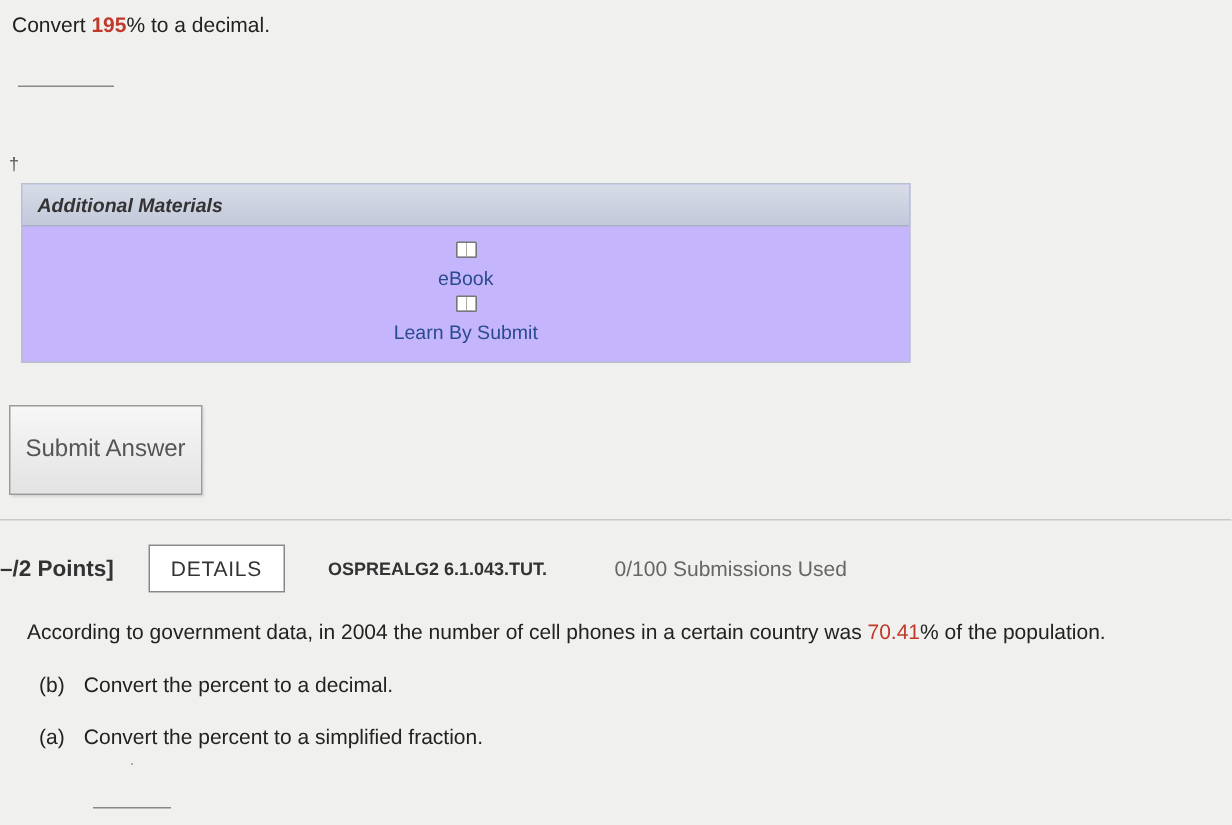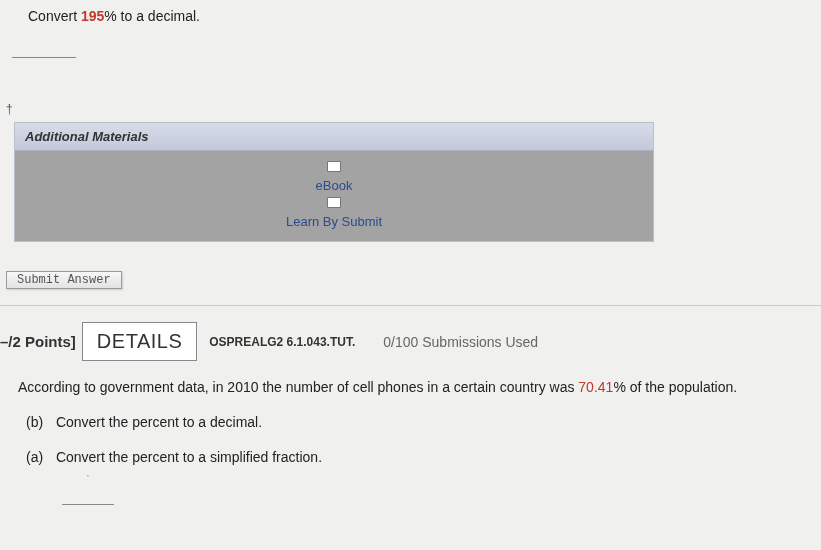--- a/index.html
+++ b/index.html
@@ -5,35 +5,35 @@
     * { box-sizing: border-box; margin: 0; padding: 0; }
     body {
       font-family: Arial, Helvetica, sans-serif;
       background: #f0f0ee;
       width: 821px;
       height: 550px;
       overflow: hidden;
       color: #222;
       font-size: 14px;
     }
-    .question-top { padding: 8px 28px 4px; }
+    .question-top { padding: 8px 8px 4px; }
     .question-top .prompt { font-size: 14px; color: #222; }
     .question-top .highlight-red { color: #c0392b; font-weight: bold; }
     .answer-blank {
       margin: 14px 12px 6px;
       width: 64px;
       border-bottom: 1px solid #888;
       height: 16px;
     }
     .dagger { margin: 44px 0 0 6px; color:#555; font-size:12px }
     .materials-box {
       margin: 6px 10px 10px 14px;
-      width: 640px;
+      width: 593px;
       border: 1px solid #b8c0cc;
-      background: #a3a3a3;
+      background: #c4b5fd;
     }
     .materials-header {
       background: linear-gradient(#d7dce8, #c3c9da);
       border-bottom: 1px solid #a8afc0;
       padding: 6px 10px;
       font-weight: bold;
       font-style: italic;
       color: #333;
       font-size: 13px;
     }
@@ -50,50 +50,49 @@
     }
     .material-link .book-icon {
       width: 14px; height: 11px;
       display:inline-block;
       border:1px solid #777;
       border-radius:1px;
       background: linear-gradient(to right, #fff 48%, #aaa 50%, #fff 52%);
     }
     .submit-wrap { margin: 28px 0 16px 6px; }
     .submit-btn {
-      font-size: 12px;
-      padding: 1px 10px;
+      font-size: 16px;
+      padding: 20px 10px;
       background: linear-gradient(#f7f7f7, #e3e3e3);
       border: 1px solid #9a9a9a;
       color: #555;
       cursor: pointer;
       box-shadow: 1px 1px 2px rgba(0,0,0,.15);
-      font-family: Liberation Mono, monospace;
     }
     .divider {
       border-top: 1px solid #c9c9c9;
       margin: 10px 0 0 0;
     }
     .q-header {
       display:flex;
       align-items:center;
-      gap:6px;
+      gap:23px;
       padding: 16px 6px 8px 0;
     }
     .points {
       font-weight: bold;
       font-size: 15px;
       color:#333;
       padding-left:0;
     }
     .outline-btn {
       border: 1px solid #888;
       background: #fff;
       padding: 7px 14px;
-      font-size: 20px;
+      font-size: 14px;
       letter-spacing: .5px;
       color:#333;
       cursor:pointer;
     }
     .ref-code { font-weight: bold; font-size: 12px; margin-left:6px; color:#333 }
     .sub-used { color:#666; font-size:14px; margin-left:22px }
     .q-body { padding: 8px 14px 0 18px; font-size:14px; line-height:1.5; color:#222 }
     .q-body .highlight-red { color:#c0392b; }
     .part { margin: 14px 0 8px 8px; }
     .part-label { display:inline-block; width:26px; }
@@ -138,21 +137,21 @@
 <div class="divider"></div>
 
 <div class="q-header">
   <span class="points">–/2 Points]</span>
   <button class="outline-btn">DETAILS</button>
   <span class="ref-code">OSPREALG2 6.1.043.TUT.</span>
   <span class="sub-used">0/100 Submissions Used</span>
 </div>
 
 <div class="q-body">
-  <span>According to government data, in 2010 the number of cell phones in a certain country was </span><span class="highlight-red">70.41</span><span>% of the population.</span>
+  <span>According to government data, in 2004 the number of cell phones in a certain country was </span><span class="highlight-red">70.41</span><span>% of the population.</span>
 
   <div class="part">
     <span class="part-label">(b)</span>
     <span>Convert the percent to a decimal.</span>
   </div>
 
   <div class="part">
     <span class="part-label">(a)</span>
     <span>Convert the percent to a simplified fraction.</span>
     <div class="mini-caret">·</div>

